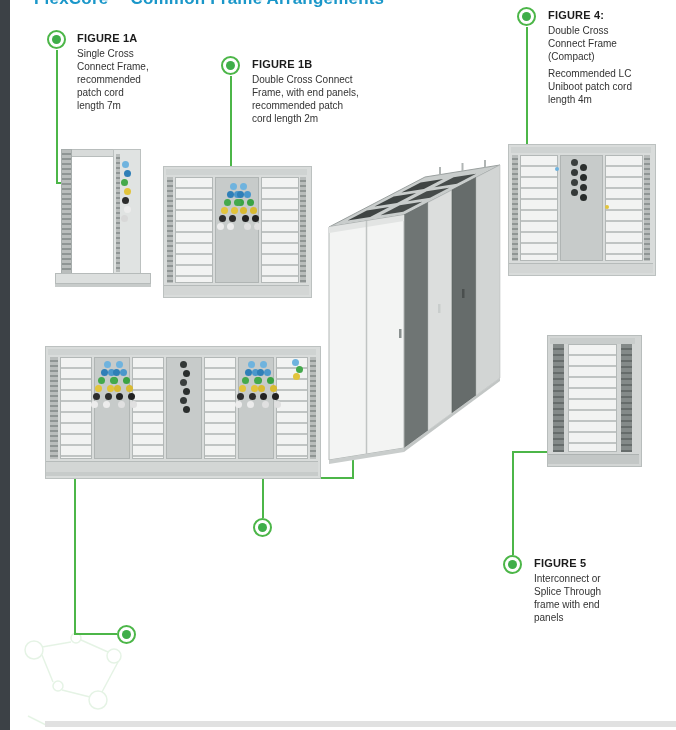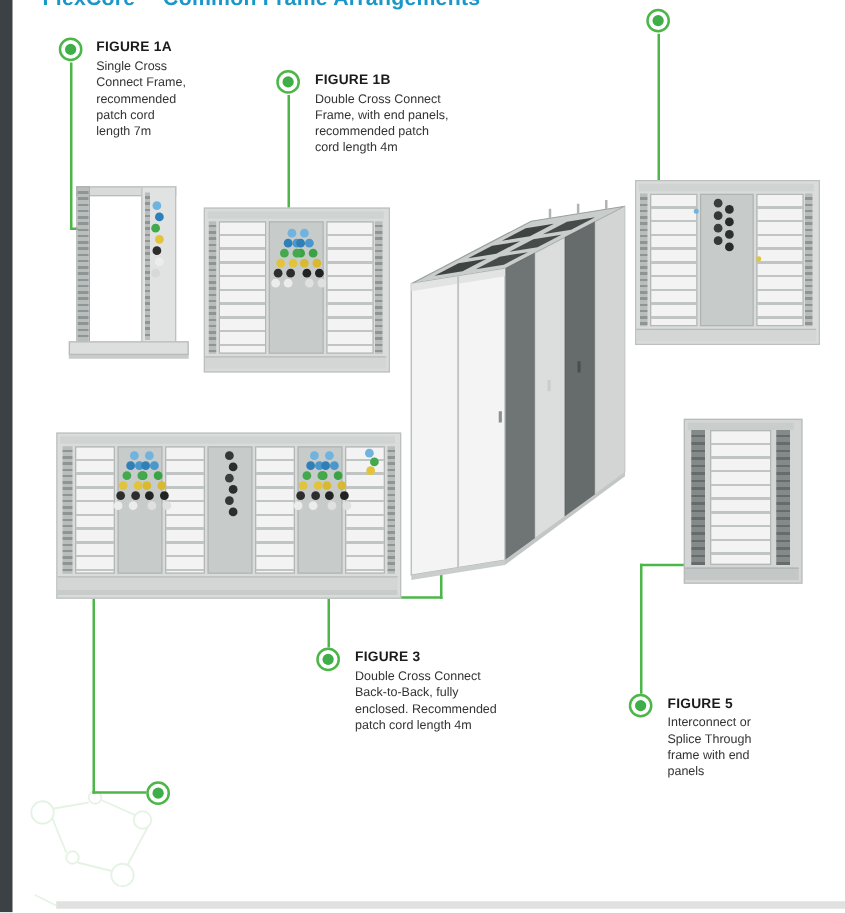--- a/index.html
+++ b/index.html
@@ -92,28 +92,29 @@
   <div class="gline" style="left:74px;top:472px;width:2px;height:163px;"></div>
   <div class="gline" style="left:74px;top:633px;width:43px;height:2px;"></div>
 
   <div class="caption" style="left:77px;top:32px;width:76px;">
     <div class="cap-h">FIGURE 1A</div>
     <div class="cap-b">Single Cross Connect Frame, recommended patch cord length 7m</div>
   </div>
 
   <div class="caption" style="left:252px;top:58px;width:112px;">
     <div class="cap-h">FIGURE 1B</div>
-    <div class="cap-b">Double Cross Connect Frame, with end panels, recommended patch cord length 4m</div>
-  </div>
-
-
-  <div class="caption" style="left:284px;top:520px;width:115px;">
-    <div class="cap-h">FIGURE 3</div>
-    <div class="cap-b">Double Cross Connect Back-to-Back, fully enclosed. Recommended patch cord length 4m</div>
-  </div>
+    <div class="cap-b">Double Cross Connect Frame, with end panels, recommended patch cord length 2m</div>
+  </div>
+
+  <div class="caption" style="left:548px;top:9px;width:86px;">
+    <div class="cap-h">FIGURE 4:</div>
+    <div class="cap-b">Double Cross Connect Frame (Compact)</div>
+    <div class="cap-b">Recommended LC Uniboot patch cord length 4m</div>
+  </div>
+
 
   <div class="caption" style="left:534px;top:557px;width:80px;">
     <div class="cap-h">FIGURE 5</div>
     <div class="cap-b">Interconnect or Splice Through frame with end panels</div>
   </div>
 
 
   <div class="rack" style="left:58px;top:147px;width:90px;height:142px;">
     <div class="r-part" style="left:3px;top:2px;width:80px;height:8px;background:#d8dbda;border:1px solid #b8bdbc;"></div>
     <div class="r-part rail" style="left:3px;top:2px;width:11px;height:128px;border:1px solid #a7adac;"></div>

